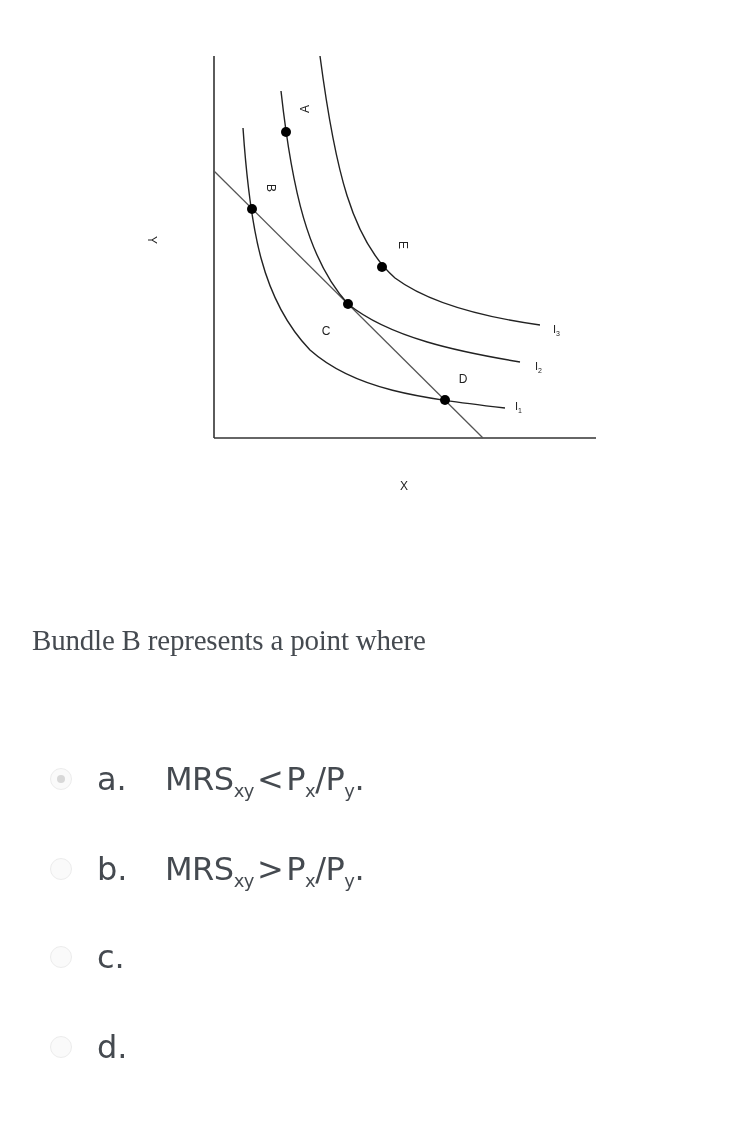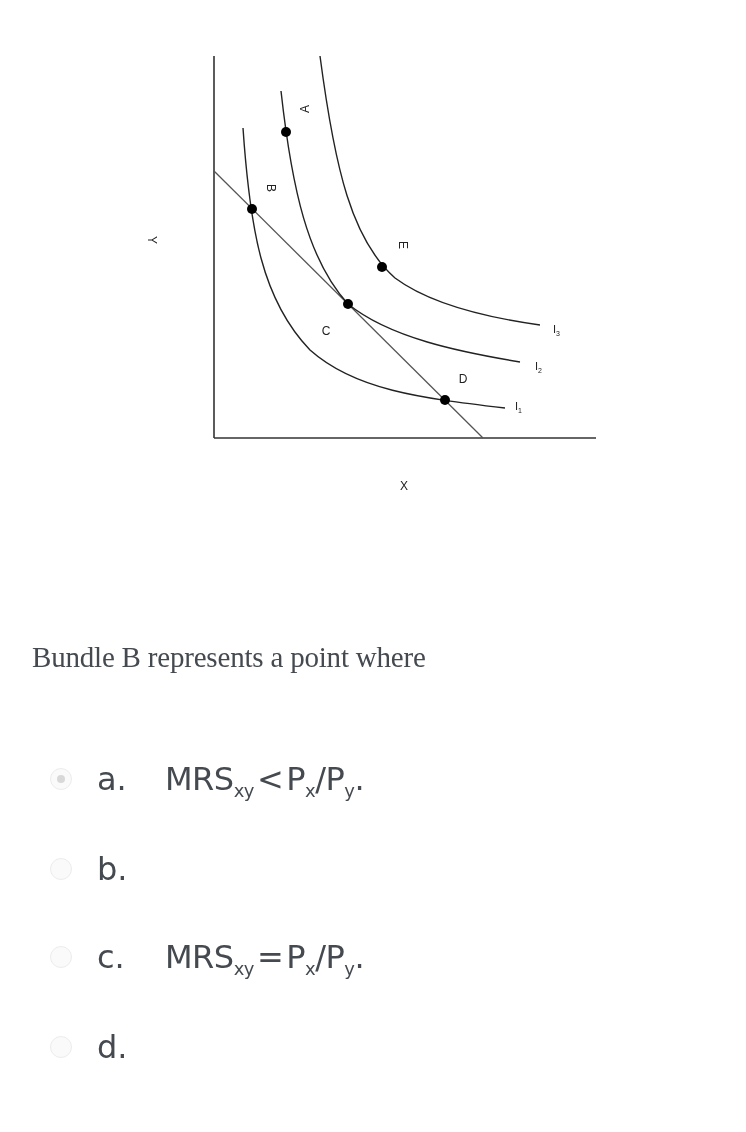--- a/index.html
+++ b/index.html
@@ -5,21 +5,20 @@
     html, body { margin: 0; padding: 0; background: #ffffff; }
     body { width: 746px; height: 1132px; position: relative; overflow: hidden; }
     #figure { position: absolute; left: 0; top: 0; width: 746px; height: 520px; }
     .lbl { font-family: "Liberation Sans", sans-serif; fill: #222; font-size: 12px; }
     .lbl-small { font-size: 11px; }
     .sub { font-size: 7px; }
     .question {
       position: absolute; left: 32px; top: 624px;
       font-family: "Liberation Serif", serif; font-size: 29px; color: #454a50;
       letter-spacing: -0.2px;
-      margin-top: 17px;
     }
     .options { position: absolute; left: 0; top: 0; width: 746px; }
     .option {
       position: absolute; left: 50px; height: 60px; display: flex; align-items: center;
       font-family: "DejaVu Sans", sans-serif; color: #454a50;
     }
     .radio {
       width: 22px; height: 22px; border-radius: 50%; border: 1px solid #ececec;
       background: #fafafa; box-sizing: border-box; position: relative; margin-right: 25px;
     }
@@ -70,23 +69,23 @@
 
 <div class="options">
   <div class="option" style="top:749px">
     <span class="radio selected"></span>
     <span class="letter">a.</span>
     <span class="formula"><span>MRS</span><sub>xy</sub><span class="op">&lt;</span><span>P</span><sub>x</sub><span>/</span><span>P</span><sub>y</sub><span>.</span></span>
   </div>
   <div class="option" style="top:839px">
     <span class="radio"></span>
     <span class="letter">b.</span>
+    <span class="formula"><span>MRS</span><sub>xy</sub><span class="op">&gt;</span><span>P</span><sub>x</sub><span>/</span><span>P</span><sub>y</sub><span>.</span></span>
   </div>
   <div class="option" style="top:927px">
     <span class="radio"></span>
     <span class="letter">c.</span>
-    <span class="formula"><span>MRS</span><sub>xy</sub><span class="op">=</span><span>P</span><sub>x</sub><span>/</span><span>P</span><sub>y</sub><span>.</span></span>
   </div>
   <div class="option" style="top:1017px">
     <span class="radio"></span>
     <span class="letter">d.</span>
   </div>
 </div>
 
 </body></html>

